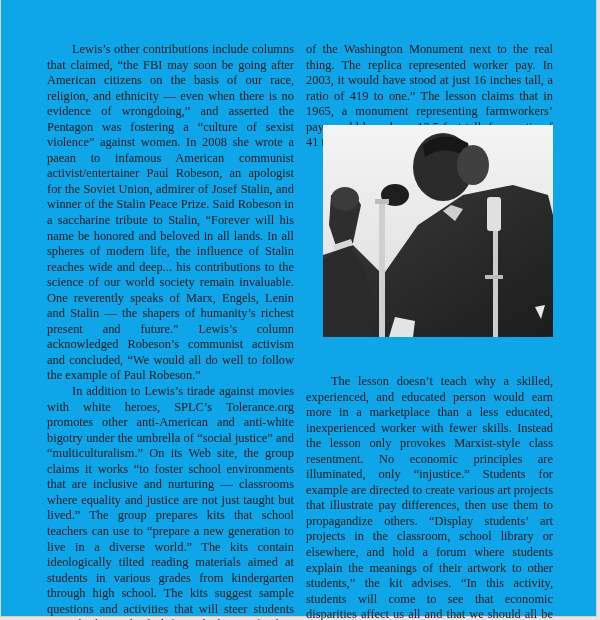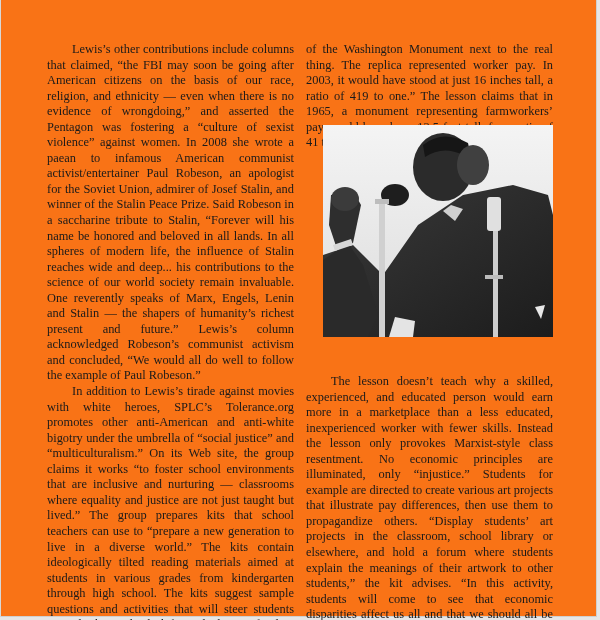--- a/index.html
+++ b/index.html
@@ -4,21 +4,21 @@
 <style>
   html, body { margin: 0; padding: 0; }
   body {
     width: 600px; height: 620px; overflow: hidden;
     background: #e6e6e6;
     font-family: "Liberation Serif", "DejaVu Serif", serif;
   }
   .page {
     position: absolute; left: 0; top: 0;
     width: 597px; height: 617px;
-    background: #f97316;
+    background: #0ea5e9;
     border-right: 1px solid #cfcfcf;
     border-bottom: 1px solid #cfcfcf;
     border-left: 1px solid #d8d8d8;
     box-sizing: border-box;
   }
   .col {
     position: absolute;
     font-size: 12.4px;
     line-height: 15.55px;
     color: #1a1a1a;

